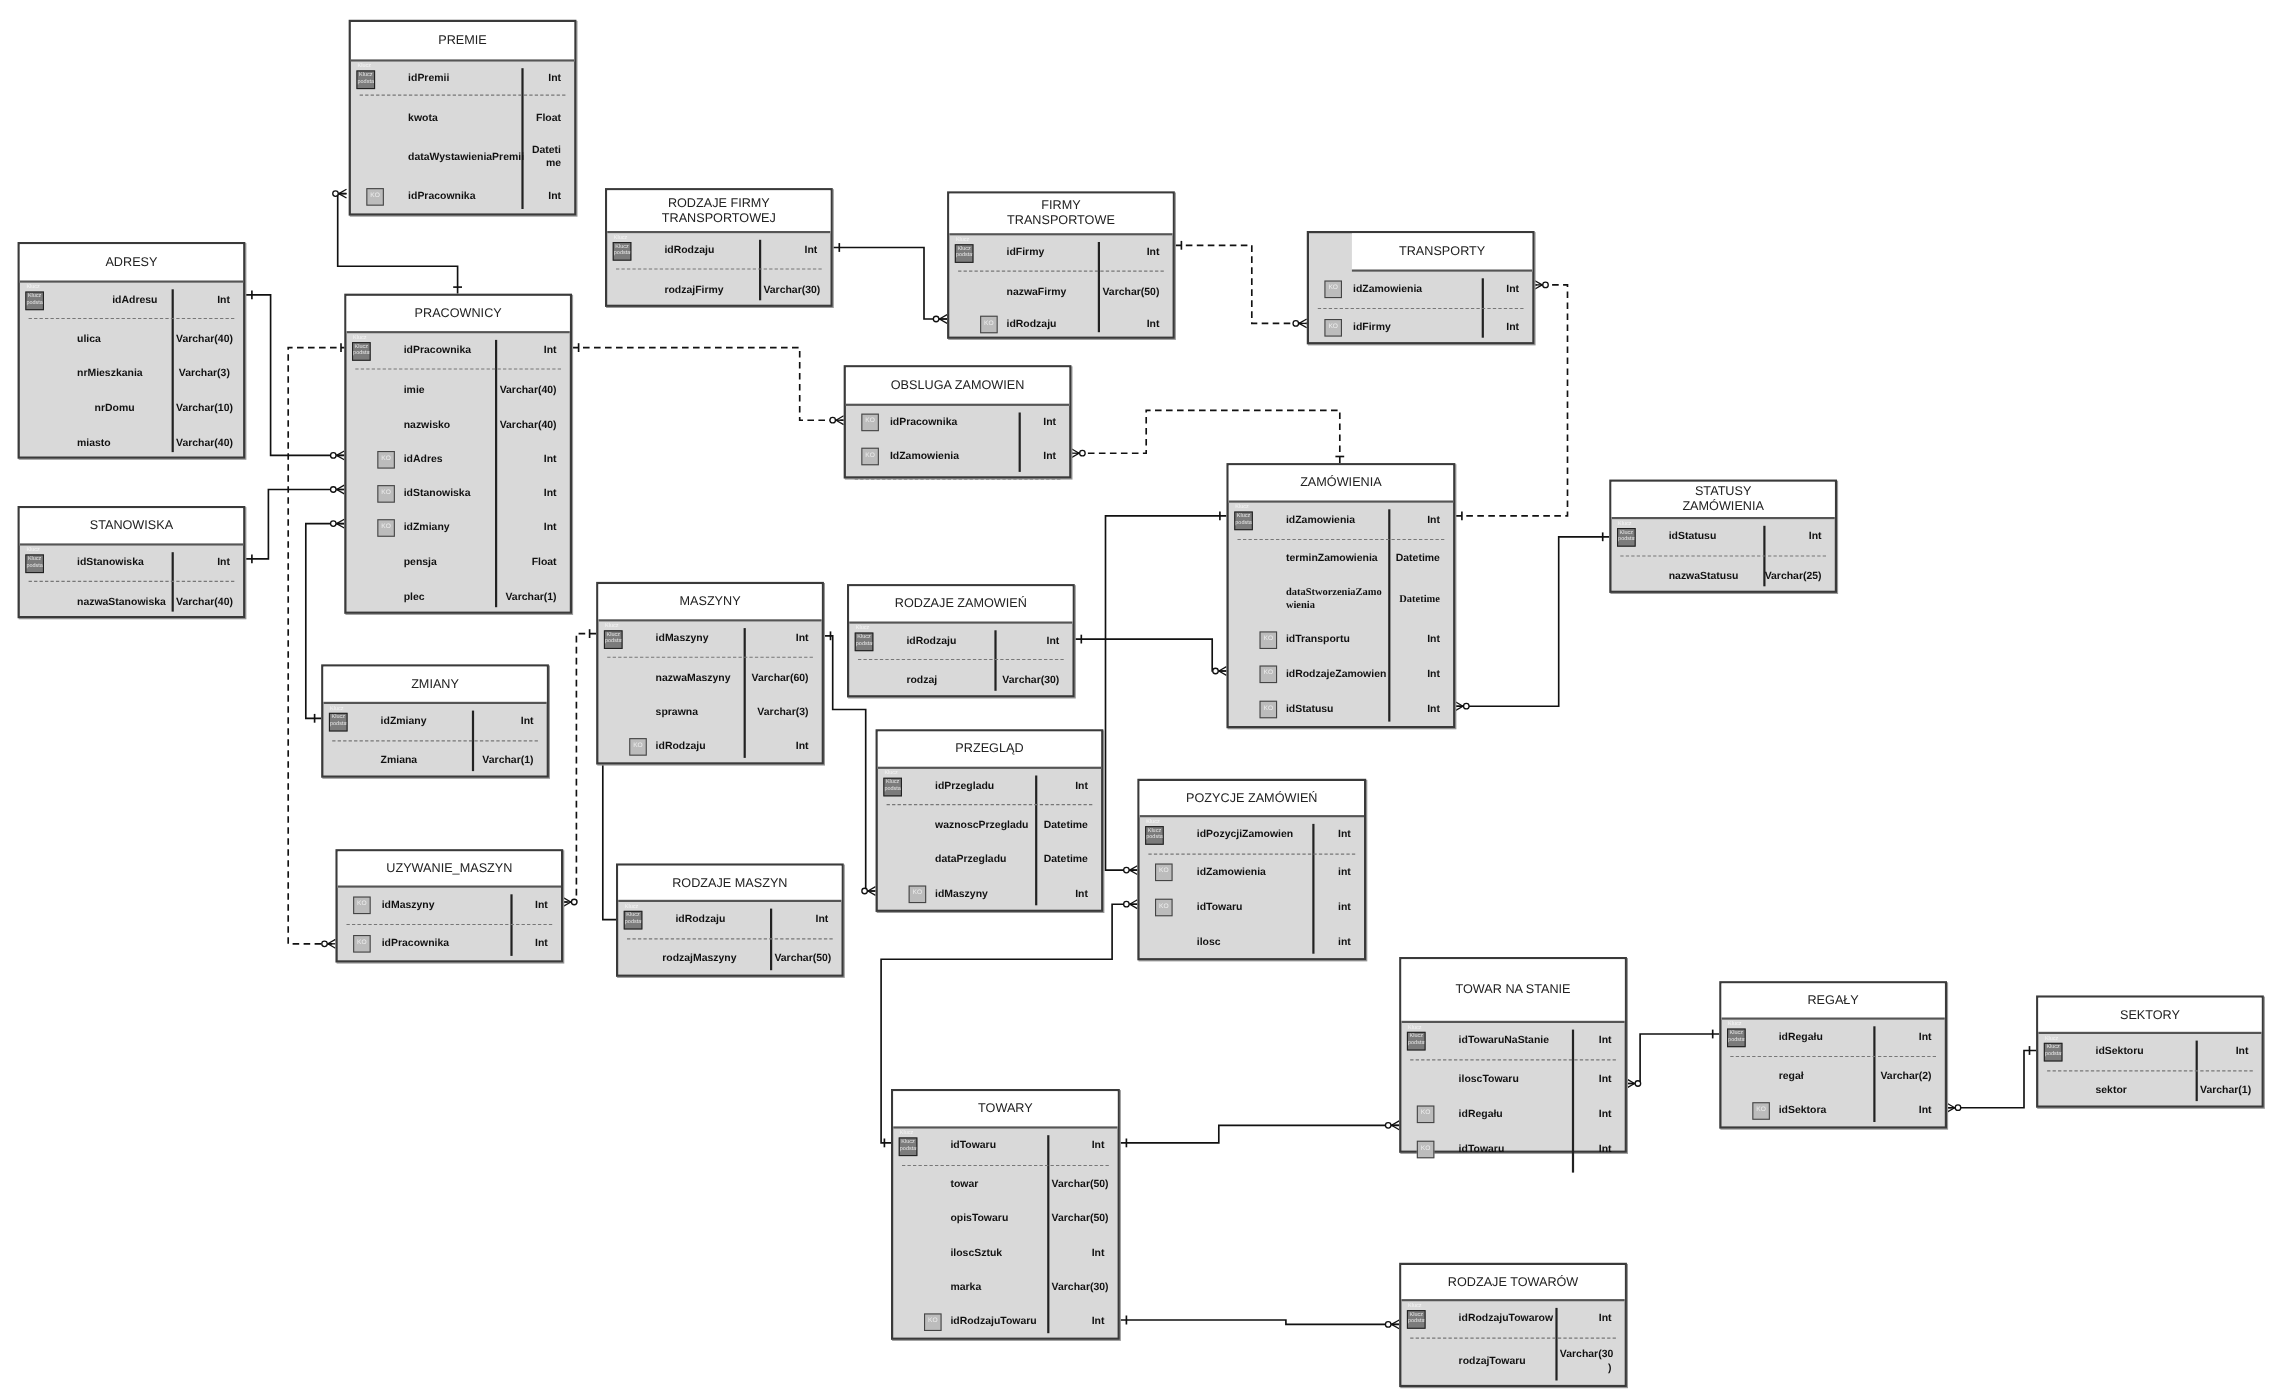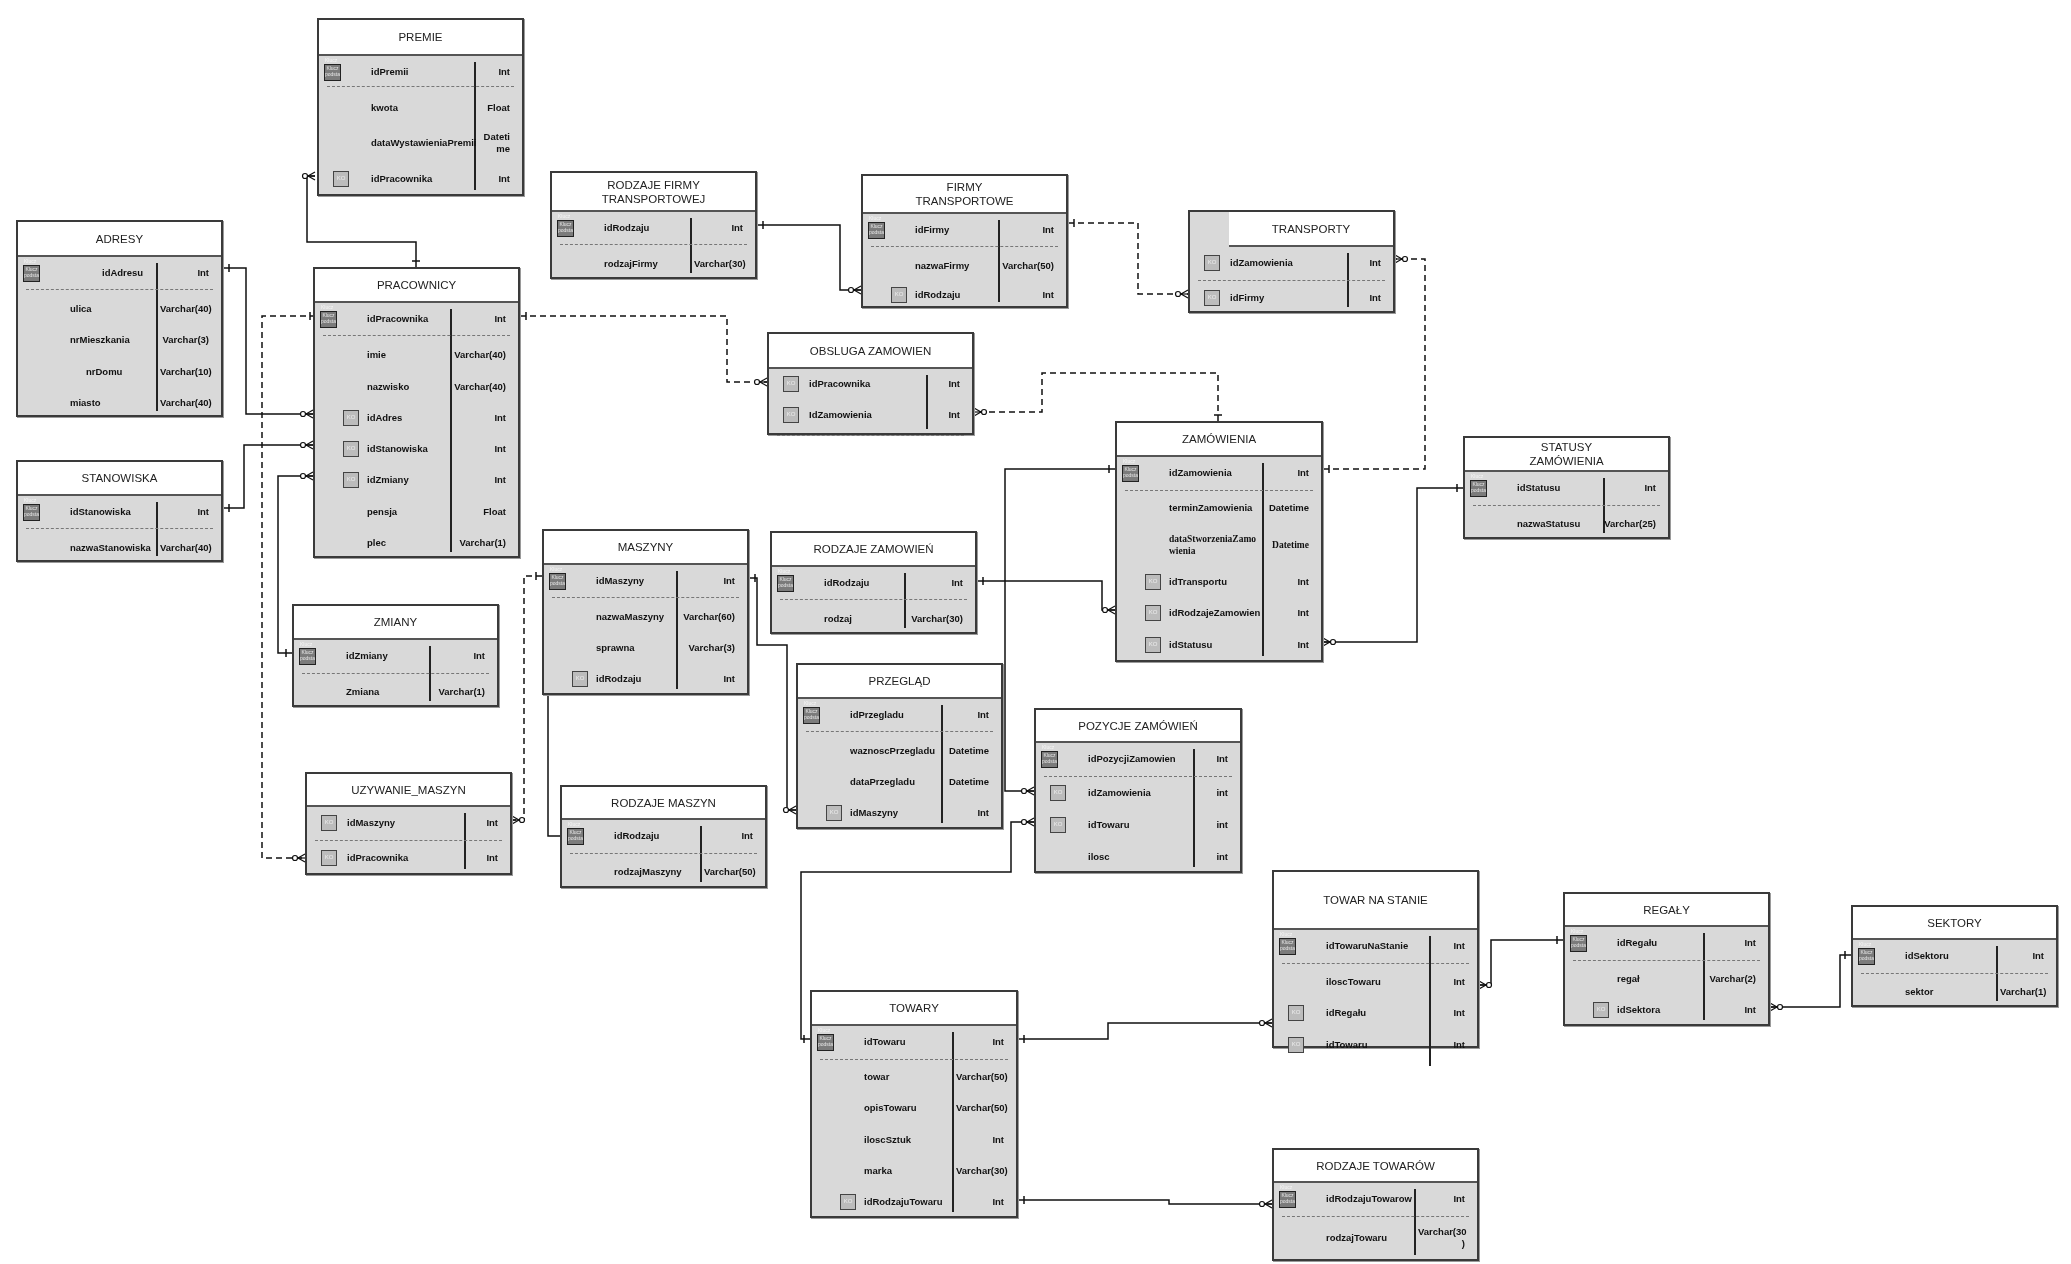--- a/index.html
+++ b/index.html
@@ -575,21 +575,21 @@
         <div class="body" style="height: 68px;">
           <div class="vline" style="left: 138px;"></div>
           <div class="sep" style="top: 33px;"></div>
           <div class="row" style="top: 8px; height: 16px;">
             <span class="pkcap" style="left: 6px; top: -7px;">Klucz</span>
             <span class="pk" style="left: 5px; top: 0px;">Klucz podstawowy</span>
             <span class="fname" style="left: 52px; width: 82px; line-height: 12px;">idRodzaju</span>
             <span class="ftype" style="left: 142px; right: 12px;">Int</span>
           </div>
           <div class="row" style="top: 44px; height: 16px;">
-            <span class="fname" style="left: 52px; width: 82px; line-height: 12px;">rodzajMaszyny</span>
+            <span class="fname" style="left: 40px; width: 82px; line-height: 12px;">rodzajMaszyny</span>
             <span class="ftype" style="left: 142px; right: 12px;">Varchar(50)</span>
           </div>
         </div>
       </div>
       <div class="entity" style="left: 1272px; top: 870px; width: 207px; height: 178px;">
         <div class="title" style="height: 32px; padding: 12px 40px;">TOWAR NA STANIE</div>
         <div class="body" style="height: 142px;">
           <div class="vline" style="left: 155px;"></div>
           <div class="sep" style="top: 33px;"></div>
           <div class="row" style="top: 8px; height: 16px;">

